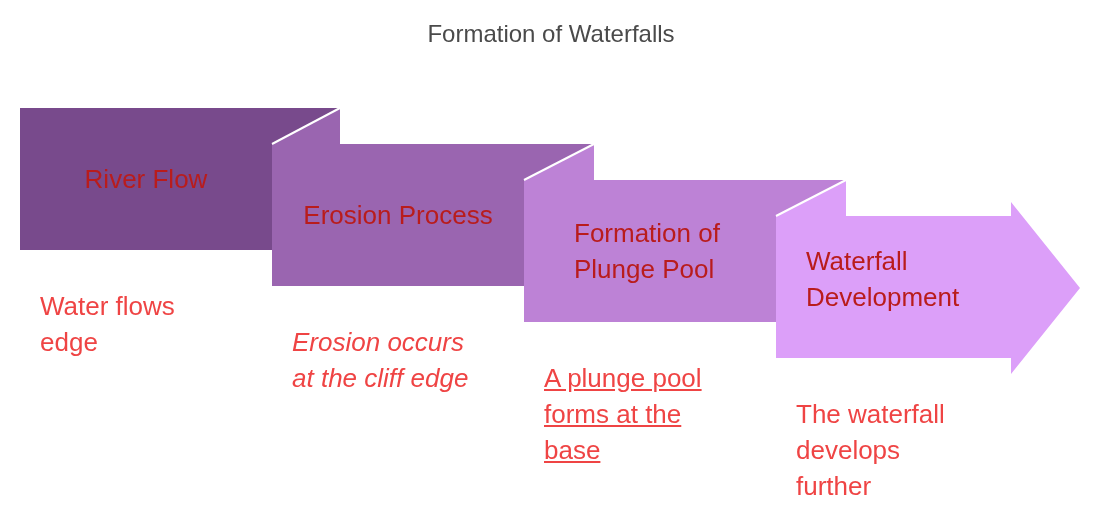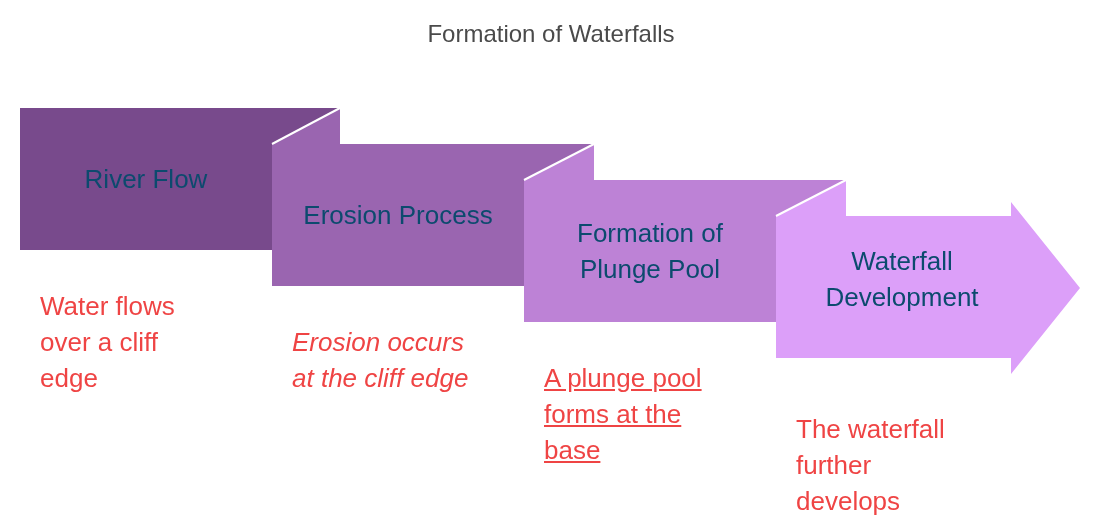--- a/index.html
+++ b/index.html
@@ -1,19 +1,19 @@
 <!DOCTYPE html>
 <html><head>
 <meta charset="utf-8">
 <style>
   html, body { margin: 0; padding: 0; background: #ffffff; }
   body { width: 1102px; height: 522px; position: relative; overflow: hidden; font-family: "Liberation Sans", "DejaVu Sans", sans-serif; }
   .title { position: absolute; left: 0; width: 1102px; top: 20px; text-align: center; font-size: 24px; font-weight: normal; color: #4a4a4a; }
   svg.diagram { position: absolute; left: 0; top: 0; }
-  .step-label { position: absolute; color: #0c4a6e; font-size: 26px; line-height: 36px; text-align: center; display: flex; align-items: center; justify-content: center; }
+  .step-label { position: absolute; color: #b91c1c; font-size: 26px; line-height: 36px; text-align: left; display: flex; align-items: center; justify-content: center; }
   .desc { position: absolute; color: #ef4444; font-size: 26px; line-height: 36px; }
 </style>
 </head>
 <body>
 
 <div class="title">Formation of Waterfalls</div>
 
 <svg class="diagram" width="1102" height="522">
 
   <polygon id="box-0" points="20,108 340,108 340,250 20,250" fill="#784a8c"></polygon>
@@ -31,29 +31,28 @@
   <line x1="776" y1="216" x2="846" y2="180" stroke="#ffffff" stroke-width="2"></line>
 </svg>
 
 <div class="step-label" style="left:20px; top:108px; width:252px; height:142px;">River Flow</div>
 <div class="step-label" style="left:272px; top:144px; width:252px; height:142px; padding:4px 30px; box-sizing:border-box;">Erosion Process</div>
 <div class="step-label" style="left:524px; top:180px; width:252px; height:142px; padding:12px 50px; box-sizing:border-box;">Formation of Plunge Pool</div>
 <div class="step-label" style="left:776px; top:216px; width:252px; height:126px; padding:0 30px; box-sizing:border-box;">Waterfall Development</div>
 
 <div class="desc" style="left:40px; top:288px;">
   <div>Water flows</div>
-  <div>over a cliff</div>
   <div>edge</div>
 </div>
 <div class="desc" style="left:292px; top:324px;font-style:italic;">
   <div>Erosion occurs</div>
   <div>at the cliff edge</div>
 </div>
 <div class="desc" style="left:544px; top:360px;text-decoration:underline;">
   <div>A plunge pool</div>
   <div>forms at the</div>
   <div>base</div>
 </div>
-<div class="desc" style="left:796px; top:396px;margin-top:15px;">
+<div class="desc" style="left:796px; top:396px;">
   <div>The waterfall</div>
+  <div>develops</div>
   <div>further</div>
-  <div>develops</div>
 </div>
 
 </body></html>

